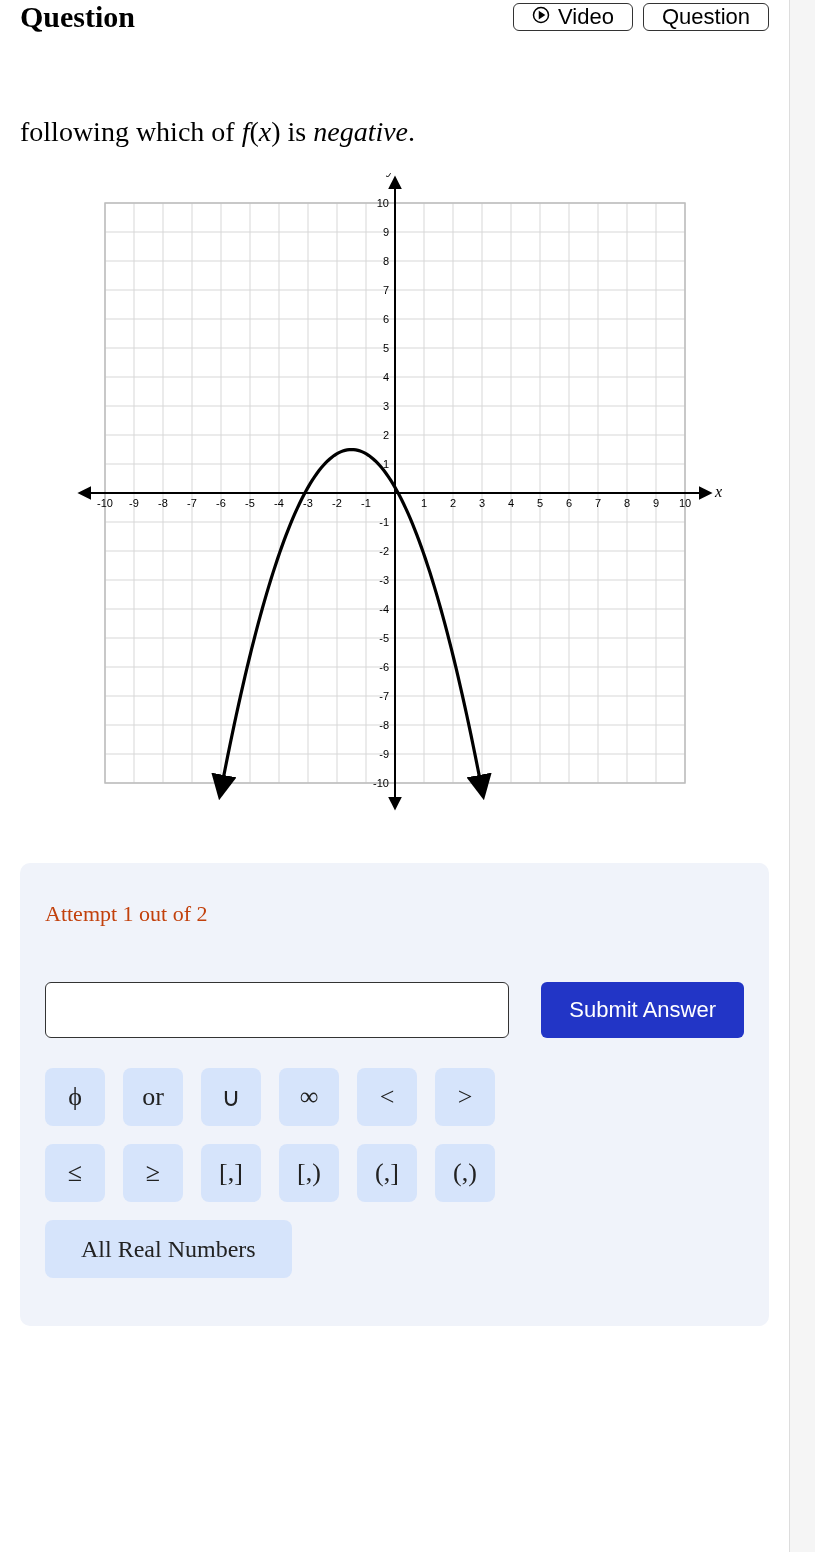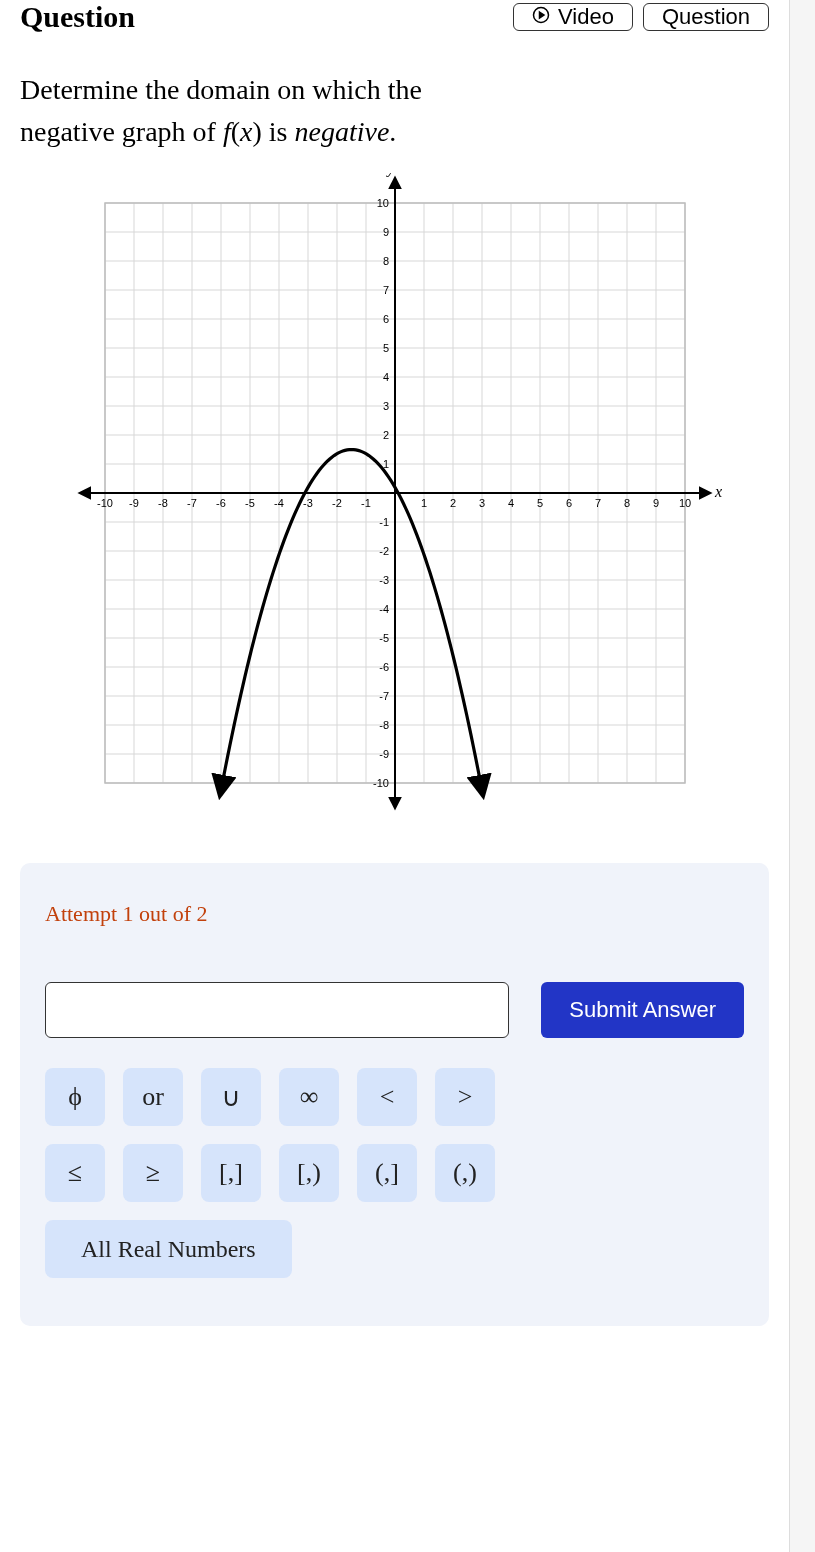--- a/index.html
+++ b/index.html
@@ -163,22 +163,22 @@
         </span>
         <span>Video</span>
       </button>
       <button class="hdr-btn">
         <span>Question</span>
       </button>
     </div>
   </div>
 
   <div class="prompt">
-    <span>Determine the domain on which the</span><br>
-    <span>negative graph of </span><span class="math-f">f</span>(<span class="math-x">x</span>)<span> is </span><em>negative</em><span>.</span>
+    <br>
+    <span>following which of </span><span class="math-f">f</span>(<span class="math-x">x</span>)<span> is </span><em>negative</em><span>.</span>
   </div>
 
   <div class="graph-wrap">
     <svg id="graph-svg" width="700" height="650" viewBox="0 0 700 650">
         <defs>
           <marker id="arr" viewBox="0 0 10 10" refX="6" refY="5" markerWidth="7" markerHeight="7" orient="auto-start-reverse">
             <path d="M0,0 L10,5 L0,10 z" fill="#000"></path>
           </marker>
           <marker id="arrC" viewBox="0 0 10 10" refX="6" refY="5" markerWidth="8" markerHeight="8" orient="auto-start-reverse">
             <path d="M0,0 L10,5 L0,10 z" fill="#000"></path>

